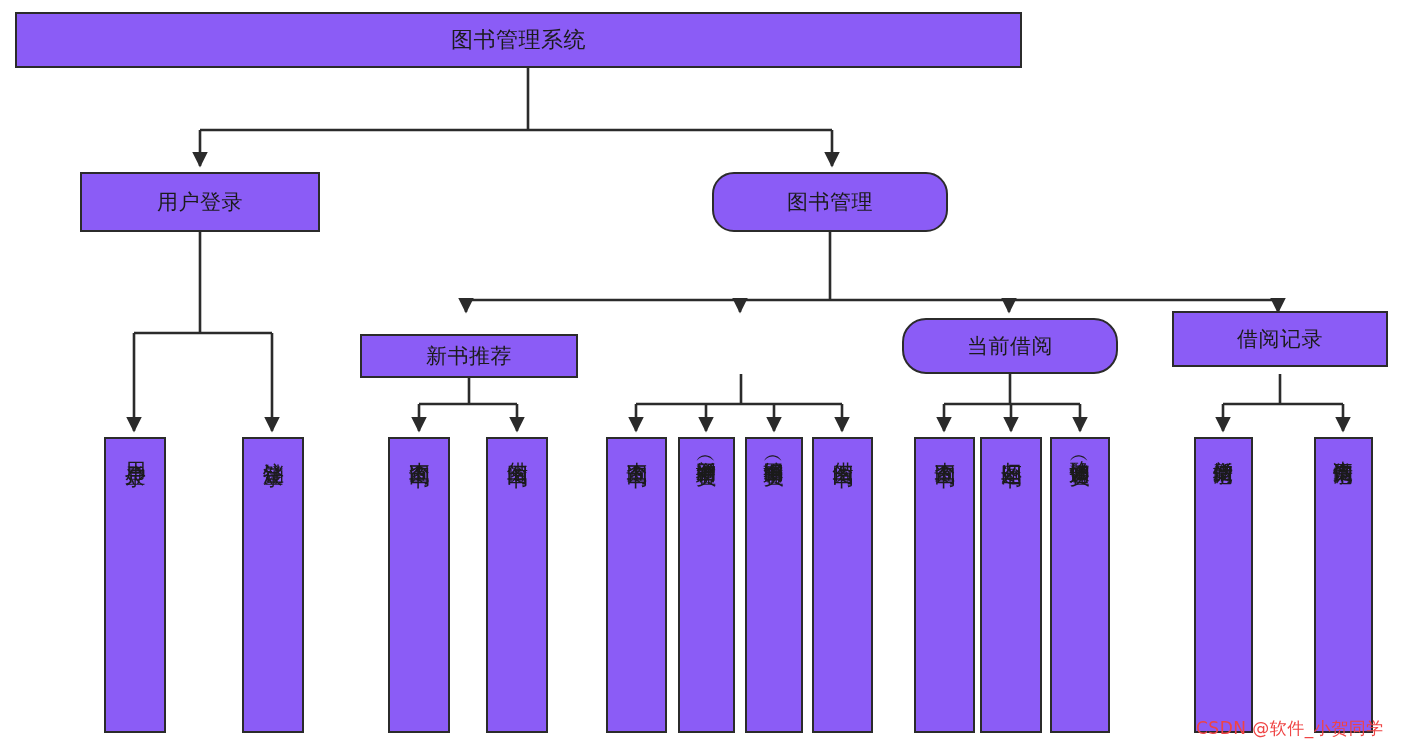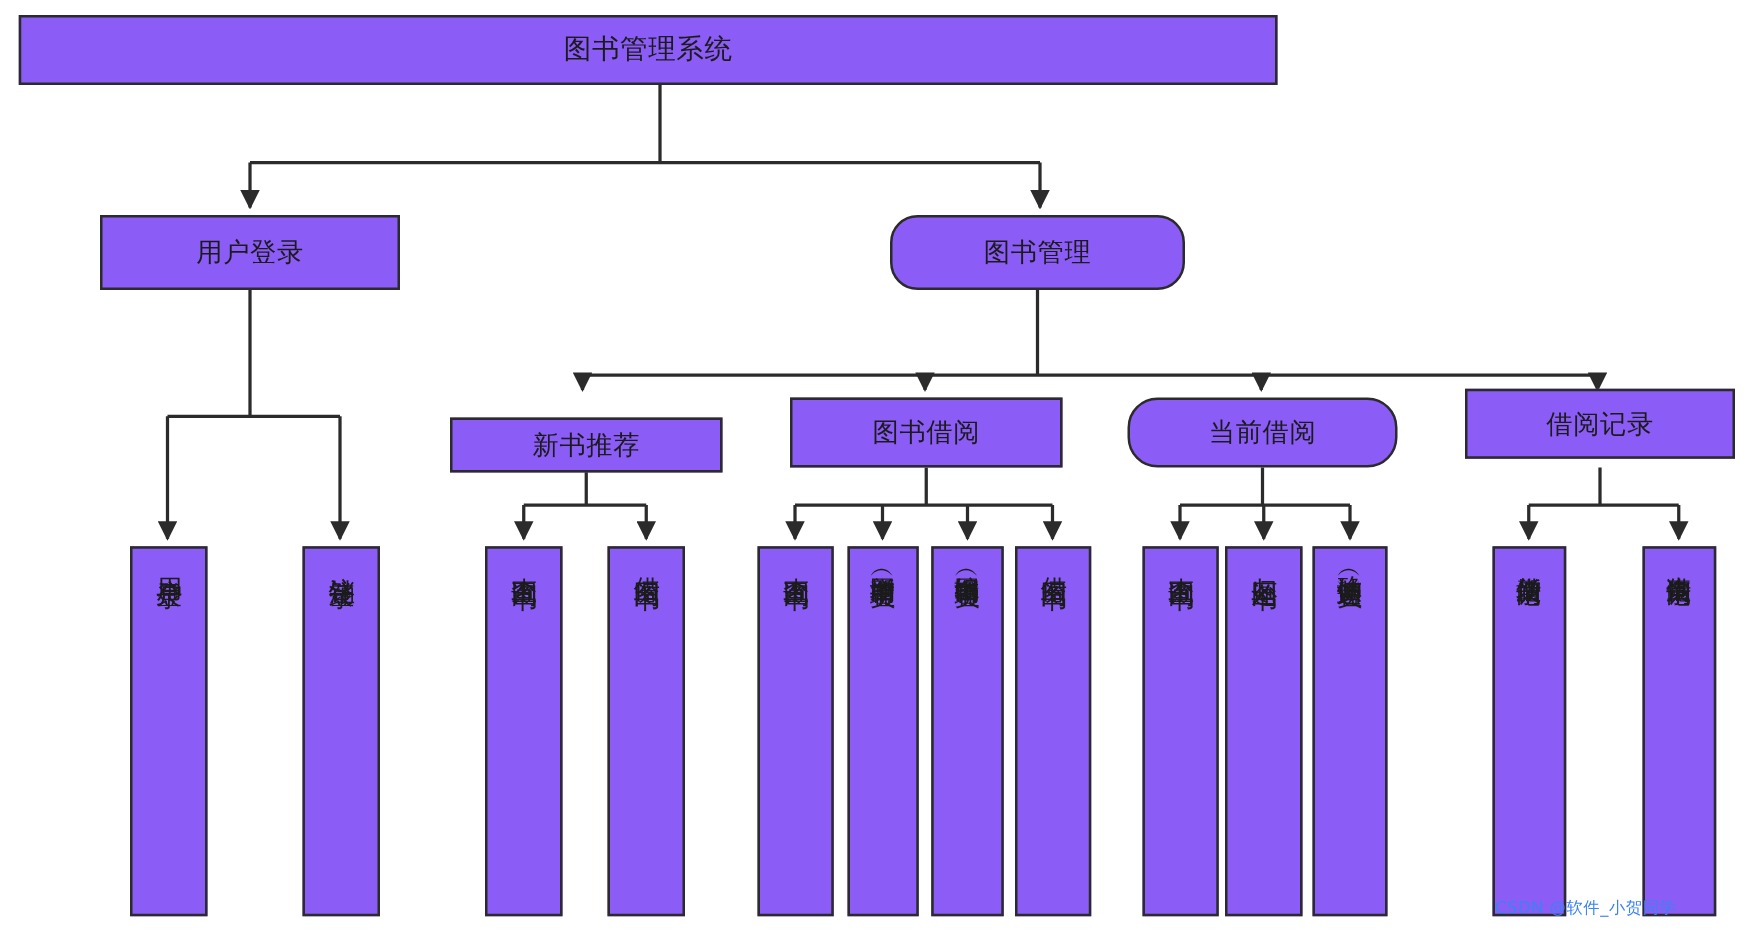--- a/index.html
+++ b/index.html
@@ -62,22 +62,22 @@
     line-height: 1.0;
     letter-spacing: 2px;
     white-space: nowrap;
   }
   .node.v.tall .lbl {
     font-size: 20px;
     letter-spacing: 1px;
   }
   .watermark {
     position: absolute;
-    font-size: 13px;
-    color: #3b82f6;
+    font-size: 17px;
+    color: #ef4444;
     white-space: nowrap;
     letter-spacing: 0.5px;
   }
 </style>
 </head>
 <body>
 
 <div id="canvas">
 
   <svg class="edges" viewBox="0 0 1405 747" xmlns="http://www.w3.org/2000/svg">
@@ -137,23 +137,20 @@
   <div class="node h" style="left:80px;top:172px;width:240px;height:60px;">
     <span class="lbl">用户登录</span>
   </div>
   <div class="node h" style="left:712px;top:172px;width:236px;height:60px;border-radius:22px;">
     <span class="lbl">图书管理</span>
   </div>
 
   <div class="node h" style="left:360px;top:318px;width:218px;height:44px;margin-top:16px;">
     <span class="lbl">新书推荐</span>
   </div>
-  <div class="node h" style="left:632px;top:318px;width:218px;height:56px;">
-    <span class="lbl">图书借阅</span>
-  </div>
   <div class="node h" style="left:902px;top:318px;width:216px;height:56px;border-radius:24px;">
     <span class="lbl">当前借阅</span>
   </div>
   <div class="node h" style="left:1172px;top:311px;width:216px;height:56px;">
     <span class="lbl">借阅记录</span>
   </div>
 
   <div class="node v" style="left:104px;top:437px;width:62px;height:296px;">
     <span class="lbl">用户登录</span>
   </div>

